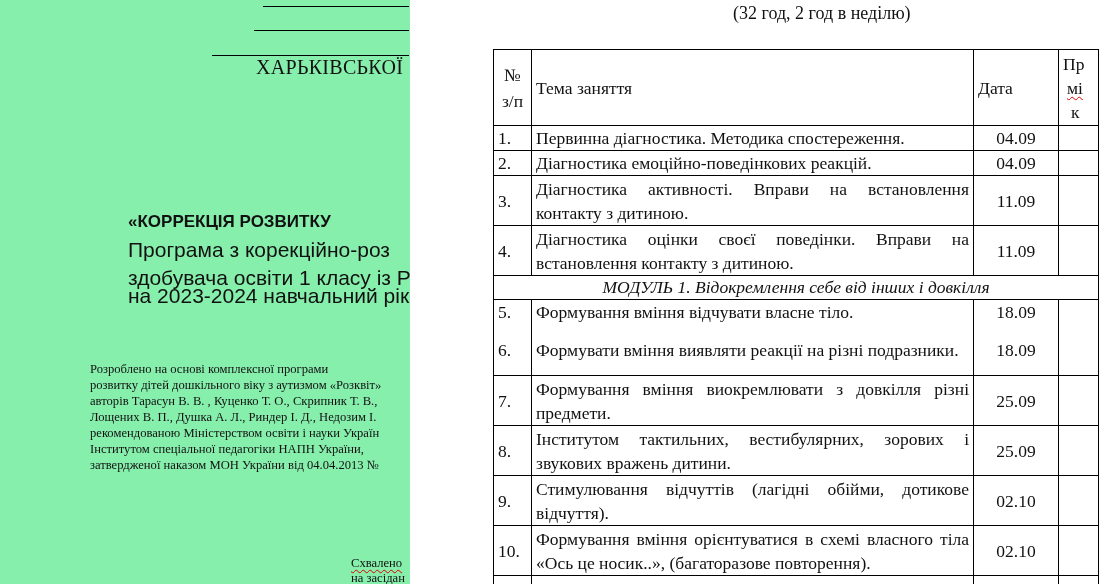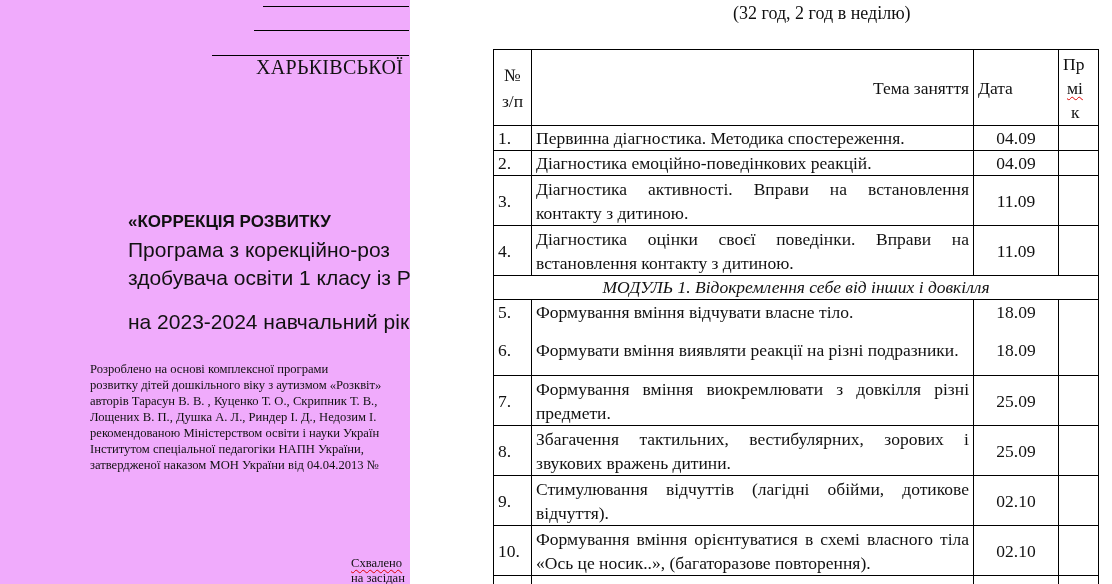--- a/index.html
+++ b/index.html
@@ -4,21 +4,21 @@
 <style>
   html, body { margin: 0; padding: 0; }
   body {
     width: 1112px; height: 584px; overflow: hidden;
     background: #ffffff; position: relative;
     font-family: "Liberation Serif", "DejaVu Serif", serif;
     color: #111;
   }
   .page-left {
     position: absolute; left: 0; top: 0; width: 410px; height: 584px;
-    overflow: hidden; background: #f0abfc;
+    overflow: hidden; background: #86efac;
   }
   .page-right {
     position: absolute; left: 410px; top: 0; width: 702px; height: 584px;
     overflow: hidden; background: #fff;
   }
   .rule { position: absolute; height: 0; border-top: 1px solid #000; }
   .abs { position: absolute; white-space: nowrap; }
 
   .org-name { left: 256px; top: 56px; font-size: 20px; letter-spacing: 0.3px; }
 
@@ -44,21 +44,21 @@
   }
   table.plan td, table.plan th {
     border: 1px solid #000; padding: 0 4px; vertical-align: middle;
     font-weight: normal;
   }
   .col-num { width: 38px; }
   .col-topic { width: 442px; }
   .col-date { width: 85px; }
   .col-extra { width: 40px; }
   th.h-num { text-align: center; line-height: 26px; }
-  th.h-topic { text-align: right; }
+  th.h-topic { text-align: left; }
   th.h-date { text-align: left; vertical-align: top; padding-top: 3px; }
   th.h-extra { text-align: left; vertical-align: top; padding-top: 3px; line-height: 24px; white-space: nowrap; overflow: hidden; }
   td.num { text-align: left; padding-left: 9px; }
   td.topic { text-align: justify; text-align-last: left; padding-left: 7px; padding-right: 6px; }
   td.date { text-align: center; }
   td.module {
     text-align: center; font-weight: bold; font-style: italic;
     line-height: 23px;
   }
   tr.single td { height: 24px; }
@@ -74,21 +74,21 @@
 
 <div class="page-left">
   <div class="rule" style="left:263px; top:6px; width:146px;"></div>
   <div class="rule" style="left:254px; top:30px; width:155px;"></div>
   <div class="rule" style="left:212px; top:55px; width:197px;"></div>
   <div class="abs org-name">ХАРЬКІВСЬКОЇ</div>
 
   <div class="abs title">«КОРРЕКЦІЯ РОЗВИТКУ</div>
   <div class="abs subtitle-line" style="top:238px;"><span>Програма  з  корекційно-роз</span></div>
   <div class="abs subtitle-line" style="top:266px;">здобувача освіти 1 класу із Р</div>
-  <div class="abs subtitle-line" style="top:310px;">на 2023-2024 навчальний рік</div>
+  <div class="abs subtitle-line" style="top:284px;">на 2023-2024 навчальний рік</div>
 
   <div class="abs basis-line" style="top:362px;">Розроблено на основі комплексної програми</div>
   <div class="abs basis-line" style="top:378px;">розвитку дітей дошкільного віку з аутизмом «Розквіт»</div>
   <div class="abs basis-line" style="top:394px;">авторів Тарасун В. В. , Куценко Т. О., Скрипник Т. В.,</div>
   <div class="abs basis-line" style="top:410px;">Лощених В. П., Душка А. Л., Риндер І. Д., Недозим І.</div>
   <div class="abs basis-line" style="top:426px;">рекомендованою Міністерством освіти і науки Україн</div>
   <div class="abs basis-line" style="top:442px;">Інститутом  спеціальної педагогіки НАПН України,</div>
   <div class="abs basis-line" style="top:458px;">затвердженої наказом МОН України  від 04.04.2013 №</div>
 
   <div class="abs approved spell" style="top:556px;">Схвалено</div>
@@ -168,21 +168,21 @@
     </tr>
 
     <tr class="double">
       <td class="num">7.</td>
       <td class="topic">Формування вміння виокремлювати з довкілля різні предмети.</td>
       <td class="date">25.09</td>
       <td></td>
     </tr>
     <tr class="double">
       <td class="num">8.</td>
-      <td class="topic">Збагачення тактильних, вестибулярних, зорових і звукових вражень дитини.</td>
+      <td class="topic">Інститутом тактильних, вестибулярних, зорових і звукових вражень дитини.</td>
       <td class="date">25.09</td>
       <td></td>
     </tr>
     <tr class="double">
       <td class="num">9.</td>
       <td class="topic">Стимулювання відчуттів (лагідні обійми, дотикове відчуття).</td>
       <td class="date">02.10</td>
       <td></td>
     </tr>
     <tr class="double">

